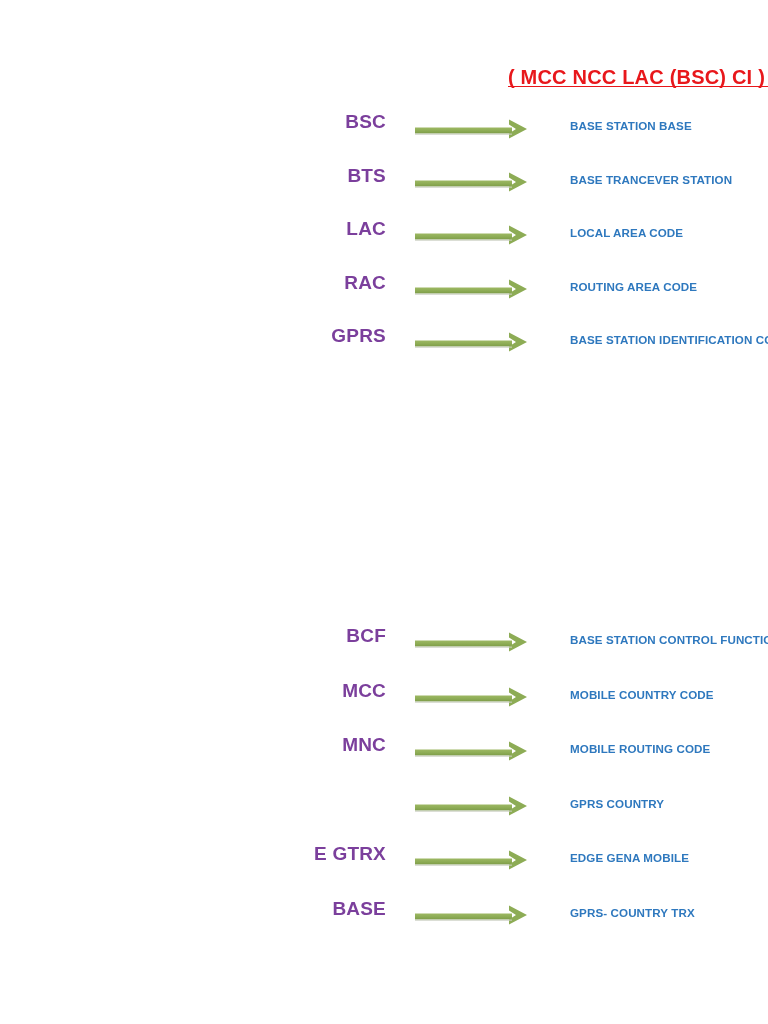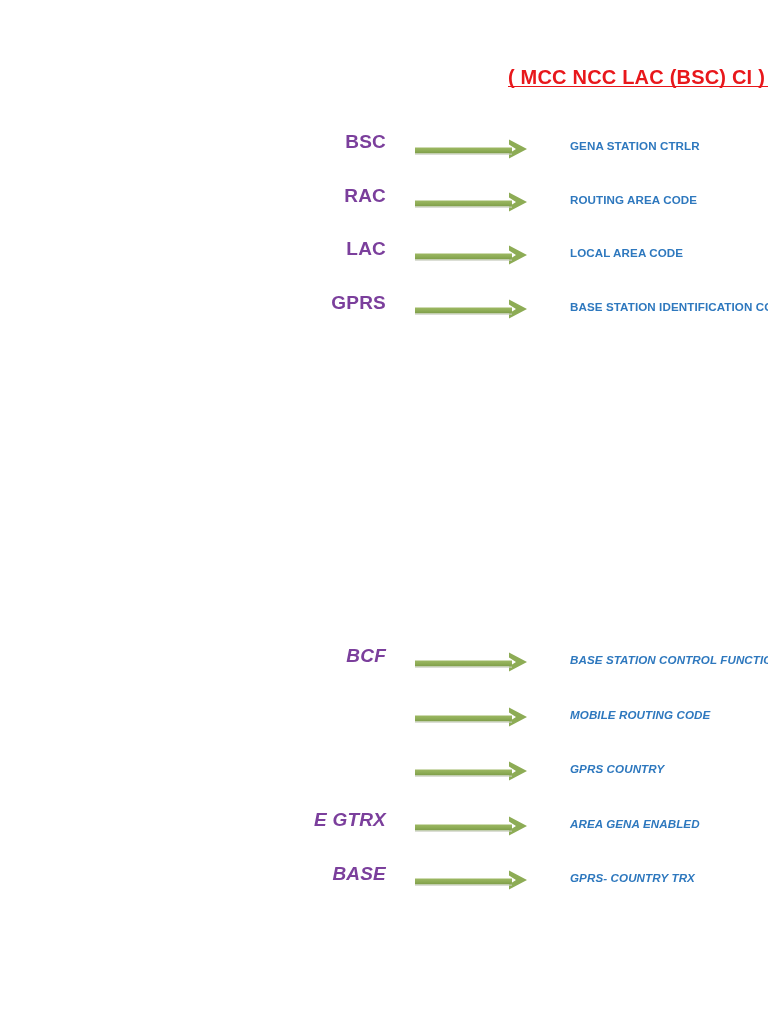--- a/index.html
+++ b/index.html
@@ -36,31 +36,30 @@
     padding-bottom: 2px;
     padding-right: 8px;
     line-height: 14px;
   }
 
   
   .glossary-block {
     position: absolute;
     left: 0;
     width: 768px;
-    margin-top: 20px;
   }
   #block-top   { top: 103px; }
   #block-bottom{ top: 617px; }
 
   .glossary-row {
     position: relative;
     height: 53.5px;
     width: 768px;
   }
-  #block-bottom .glossary-row { height: 54.5px; font-style: italic; }
+  #block-bottom .glossary-row { height: 54.5px; }
 
   .row-term {
     position: absolute;
     left: 236px;
     width: 150px;
     top: 8px;
     text-align: right;
     font-size: 19px;
     font-weight: bold;
     color: #7B3F9C;
@@ -109,59 +108,77 @@
             <stop offset="0%" stop-color="#9DB863"></stop>
             <stop offset="55%" stop-color="#8DAC55"></stop>
             <stop offset="100%" stop-color="#7E9C49"></stop>
           </linearGradient>
         </defs>
         <rect x="0" y="10.5" width="97" height="6" fill="url(#gshaft)"></rect>
         <path d="M 94 2.5 L 112 12 L 94 21.5 L 94 16.5 L 101 12 L 94 7.5 Z" fill="#8DAC55"></path>
         <rect x="0" y="16.5" width="97" height="1.4" fill="#C9CFC2" opacity="0.75"></rect>
       </svg>
     </div>
-    <div class="row-desc">GENA STATION CTRLR</div>
+    <div class="row-desc">BASE STATION BASE</div>
+  </div>
+      <div class="glossary-row">
+    <div class="row-term">BTS</div>
+    <div class="row-arrow">
+      <svg width="126" height="24" viewBox="0 0 126 24" xmlns="http://www.w3.org/2000/svg">
+        <defs>
+          <linearGradient id="gshaft" x1="0" y1="0" x2="0" y2="1">
+            <stop offset="0%" stop-color="#9DB863"></stop>
+            <stop offset="55%" stop-color="#8DAC55"></stop>
+            <stop offset="100%" stop-color="#7E9C49"></stop>
+          </linearGradient>
+        </defs>
+        <rect x="0" y="10.5" width="97" height="6" fill="url(#gshaft)"></rect>
+        <path d="M 94 2.5 L 112 12 L 94 21.5 L 94 16.5 L 101 12 L 94 7.5 Z" fill="#8DAC55"></path>
+        <rect x="0" y="16.5" width="97" height="1.4" fill="#C9CFC2" opacity="0.75"></rect>
+      </svg>
+    </div>
+    <div class="row-desc">BASE TRANCEVER STATION</div>
+  </div>
+      <div class="glossary-row">
+    <div class="row-term">LAC</div>
+    <div class="row-arrow">
+      <svg width="126" height="24" viewBox="0 0 126 24" xmlns="http://www.w3.org/2000/svg">
+        <defs>
+          <linearGradient id="gshaft" x1="0" y1="0" x2="0" y2="1">
+            <stop offset="0%" stop-color="#9DB863"></stop>
+            <stop offset="55%" stop-color="#8DAC55"></stop>
+            <stop offset="100%" stop-color="#7E9C49"></stop>
+          </linearGradient>
+        </defs>
+        <rect x="0" y="10.5" width="97" height="6" fill="url(#gshaft)"></rect>
+        <path d="M 94 2.5 L 112 12 L 94 21.5 L 94 16.5 L 101 12 L 94 7.5 Z" fill="#8DAC55"></path>
+        <rect x="0" y="16.5" width="97" height="1.4" fill="#C9CFC2" opacity="0.75"></rect>
+      </svg>
+    </div>
+    <div class="row-desc">LOCAL AREA CODE</div>
   </div>
       <div class="glossary-row">
     <div class="row-term">RAC</div>
     <div class="row-arrow">
       <svg width="126" height="24" viewBox="0 0 126 24" xmlns="http://www.w3.org/2000/svg">
         <defs>
           <linearGradient id="gshaft" x1="0" y1="0" x2="0" y2="1">
             <stop offset="0%" stop-color="#9DB863"></stop>
             <stop offset="55%" stop-color="#8DAC55"></stop>
             <stop offset="100%" stop-color="#7E9C49"></stop>
           </linearGradient>
         </defs>
         <rect x="0" y="10.5" width="97" height="6" fill="url(#gshaft)"></rect>
         <path d="M 94 2.5 L 112 12 L 94 21.5 L 94 16.5 L 101 12 L 94 7.5 Z" fill="#8DAC55"></path>
         <rect x="0" y="16.5" width="97" height="1.4" fill="#C9CFC2" opacity="0.75"></rect>
       </svg>
     </div>
     <div class="row-desc">ROUTING AREA CODE</div>
   </div>
       <div class="glossary-row">
-    <div class="row-term">LAC</div>
-    <div class="row-arrow">
-      <svg width="126" height="24" viewBox="0 0 126 24" xmlns="http://www.w3.org/2000/svg">
-        <defs>
-          <linearGradient id="gshaft" x1="0" y1="0" x2="0" y2="1">
-            <stop offset="0%" stop-color="#9DB863"></stop>
-            <stop offset="55%" stop-color="#8DAC55"></stop>
-            <stop offset="100%" stop-color="#7E9C49"></stop>
-          </linearGradient>
-        </defs>
-        <rect x="0" y="10.5" width="97" height="6" fill="url(#gshaft)"></rect>
-        <path d="M 94 2.5 L 112 12 L 94 21.5 L 94 16.5 L 101 12 L 94 7.5 Z" fill="#8DAC55"></path>
-        <rect x="0" y="16.5" width="97" height="1.4" fill="#C9CFC2" opacity="0.75"></rect>
-      </svg>
-    </div>
-    <div class="row-desc">LOCAL AREA CODE</div>
-  </div>
-      <div class="glossary-row">
     <div class="row-term">GPRS</div>
     <div class="row-arrow">
       <svg width="126" height="24" viewBox="0 0 126 24" xmlns="http://www.w3.org/2000/svg">
         <defs>
           <linearGradient id="gshaft" x1="0" y1="0" x2="0" y2="1">
             <stop offset="0%" stop-color="#9DB863"></stop>
             <stop offset="55%" stop-color="#8DAC55"></stop>
             <stop offset="100%" stop-color="#7E9C49"></stop>
           </linearGradient>
         </defs>
@@ -187,20 +204,39 @@
           </linearGradient>
         </defs>
         <rect x="0" y="10.5" width="97" height="6" fill="url(#gshaft)"></rect>
         <path d="M 94 2.5 L 112 12 L 94 21.5 L 94 16.5 L 101 12 L 94 7.5 Z" fill="#8DAC55"></path>
         <rect x="0" y="16.5" width="97" height="1.4" fill="#C9CFC2" opacity="0.75"></rect>
       </svg>
     </div>
     <div class="row-desc">BASE STATION CONTROL FUNCTION</div>
   </div>
       <div class="glossary-row">
+    <div class="row-term">MCC</div>
+    <div class="row-arrow">
+      <svg width="126" height="24" viewBox="0 0 126 24" xmlns="http://www.w3.org/2000/svg">
+        <defs>
+          <linearGradient id="gshaft" x1="0" y1="0" x2="0" y2="1">
+            <stop offset="0%" stop-color="#9DB863"></stop>
+            <stop offset="55%" stop-color="#8DAC55"></stop>
+            <stop offset="100%" stop-color="#7E9C49"></stop>
+          </linearGradient>
+        </defs>
+        <rect x="0" y="10.5" width="97" height="6" fill="url(#gshaft)"></rect>
+        <path d="M 94 2.5 L 112 12 L 94 21.5 L 94 16.5 L 101 12 L 94 7.5 Z" fill="#8DAC55"></path>
+        <rect x="0" y="16.5" width="97" height="1.4" fill="#C9CFC2" opacity="0.75"></rect>
+      </svg>
+    </div>
+    <div class="row-desc">MOBILE COUNTRY CODE</div>
+  </div>
+      <div class="glossary-row">
+    <div class="row-term">MNC</div>
     <div class="row-arrow">
       <svg width="126" height="24" viewBox="0 0 126 24" xmlns="http://www.w3.org/2000/svg">
         <defs>
           <linearGradient id="gshaft" x1="0" y1="0" x2="0" y2="1">
             <stop offset="0%" stop-color="#9DB863"></stop>
             <stop offset="55%" stop-color="#8DAC55"></stop>
             <stop offset="100%" stop-color="#7E9C49"></stop>
           </linearGradient>
         </defs>
         <rect x="0" y="10.5" width="97" height="6" fill="url(#gshaft)"></rect>
@@ -236,21 +272,21 @@
             <stop offset="0%" stop-color="#9DB863"></stop>
             <stop offset="55%" stop-color="#8DAC55"></stop>
             <stop offset="100%" stop-color="#7E9C49"></stop>
           </linearGradient>
         </defs>
         <rect x="0" y="10.5" width="97" height="6" fill="url(#gshaft)"></rect>
         <path d="M 94 2.5 L 112 12 L 94 21.5 L 94 16.5 L 101 12 L 94 7.5 Z" fill="#8DAC55"></path>
         <rect x="0" y="16.5" width="97" height="1.4" fill="#C9CFC2" opacity="0.75"></rect>
       </svg>
     </div>
-    <div class="row-desc">AREA GENA ENABLED</div>
+    <div class="row-desc">EDGE GENA MOBILE</div>
   </div>
       <div class="glossary-row">
     <div class="row-term">BASE</div>
     <div class="row-arrow">
       <svg width="126" height="24" viewBox="0 0 126 24" xmlns="http://www.w3.org/2000/svg">
         <defs>
           <linearGradient id="gshaft" x1="0" y1="0" x2="0" y2="1">
             <stop offset="0%" stop-color="#9DB863"></stop>
             <stop offset="55%" stop-color="#8DAC55"></stop>
             <stop offset="100%" stop-color="#7E9C49"></stop>

